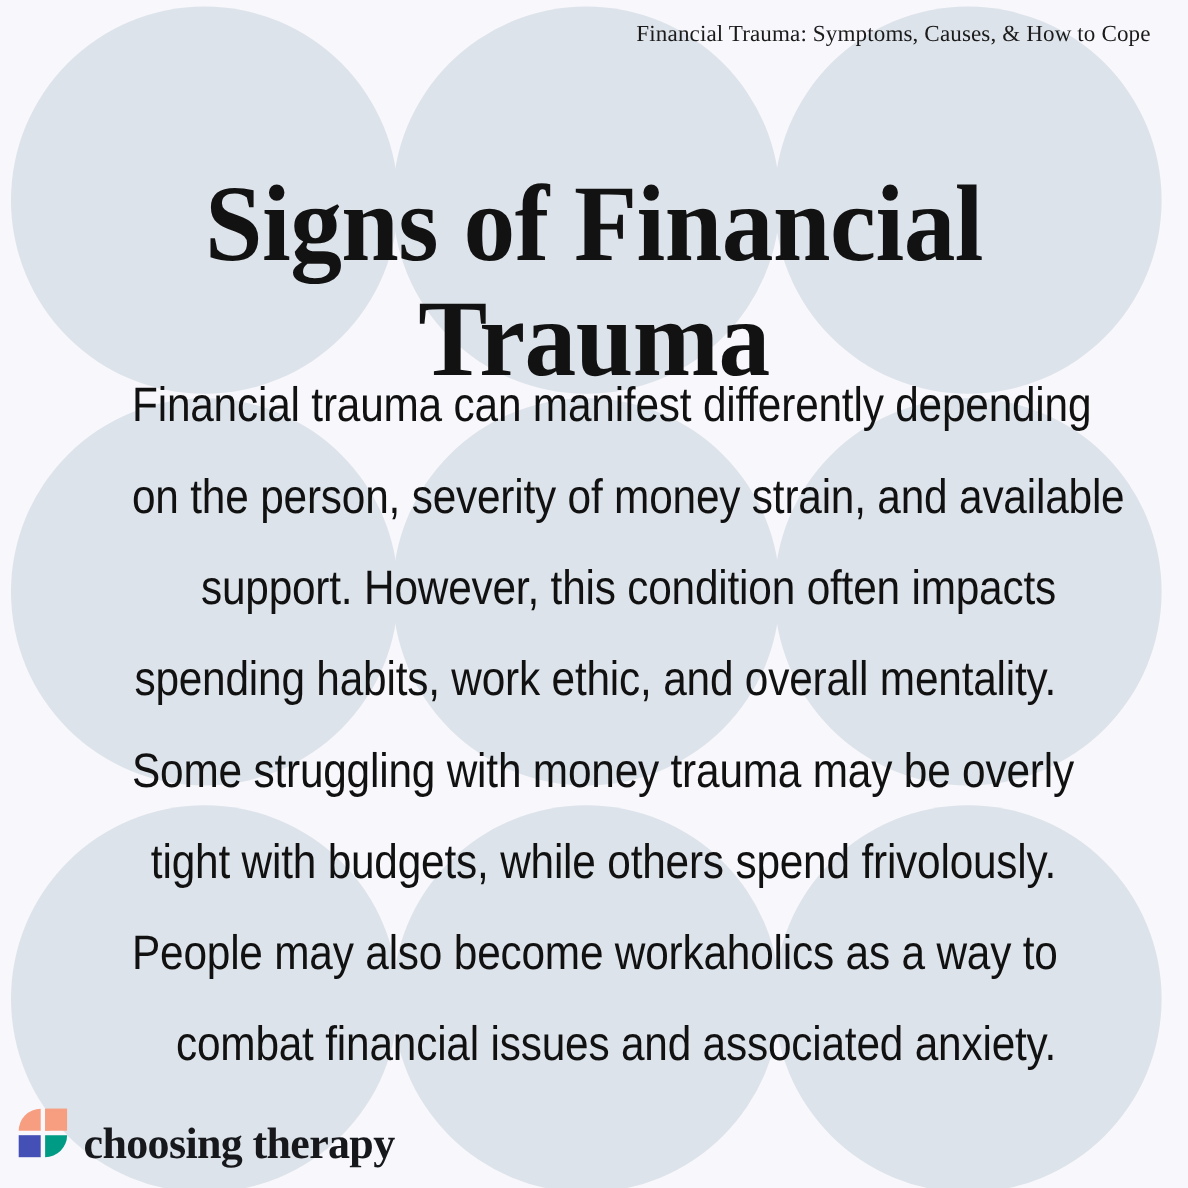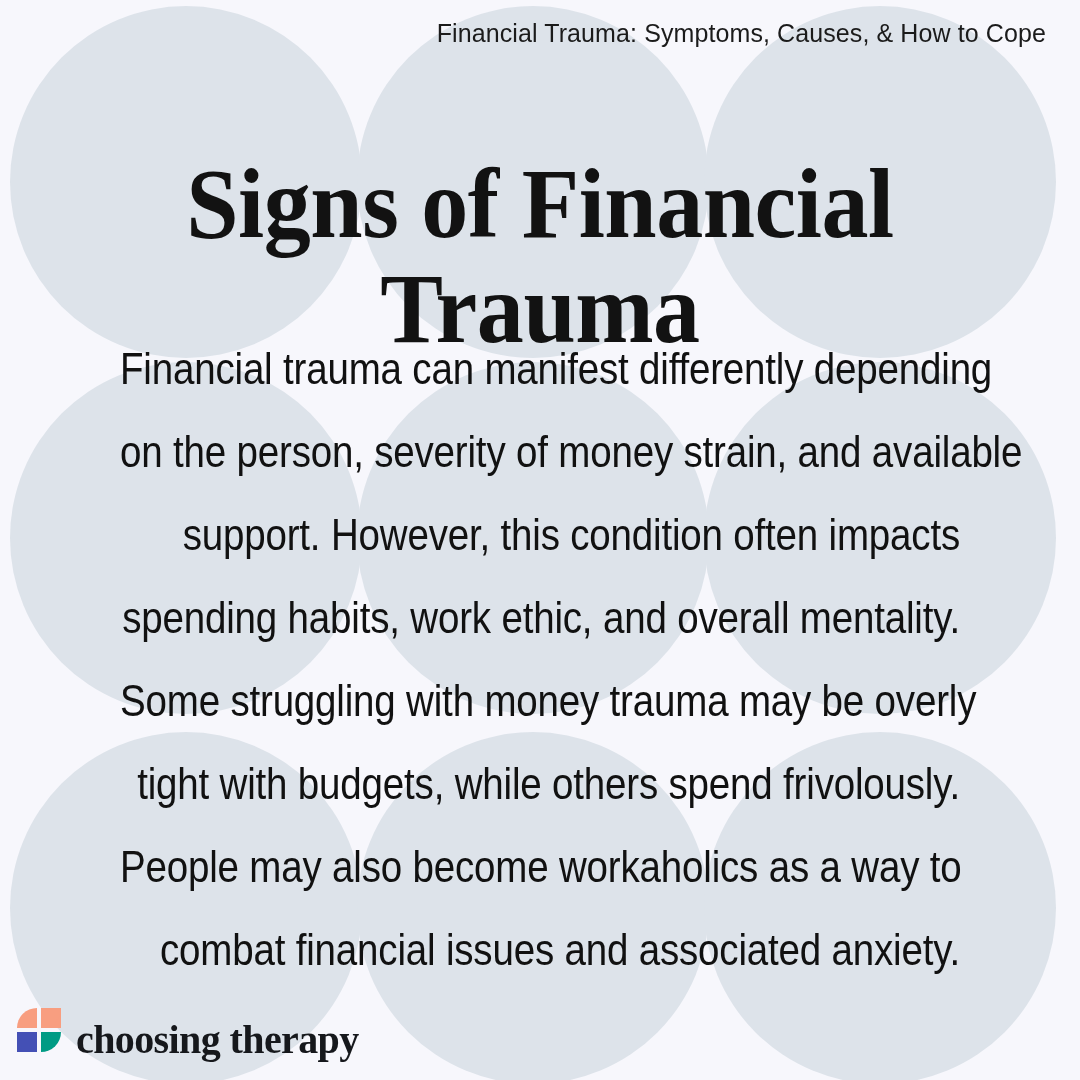--- a/index.html
+++ b/index.html
@@ -42,22 +42,22 @@
   #header-bar {
     position: absolute;
     top: 18px;
     left: 0;
     right: 34px;
     z-index: 3;
     text-align: right;
   }
   #header-title {
     display: inline-block;
-    font-family: Liberation Sans, sans-serif;
-    font-size: 25px;
+    font-family: Liberation Serif, serif;
+    font-size: 21px;
     font-weight: 400;
     color: #1b1b1b;
     letter-spacing: 0.1px;
     line-height: 1.2;
     white-space: nowrap;
   }
 
   
   #main-title {
     position: absolute;

